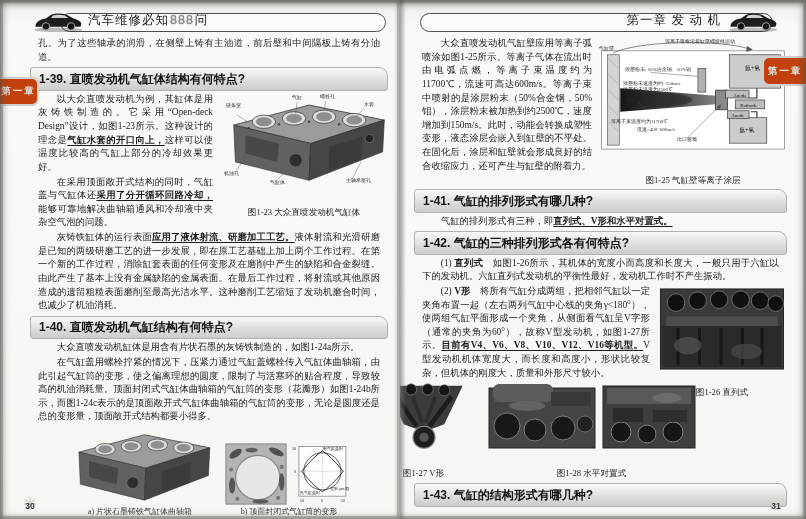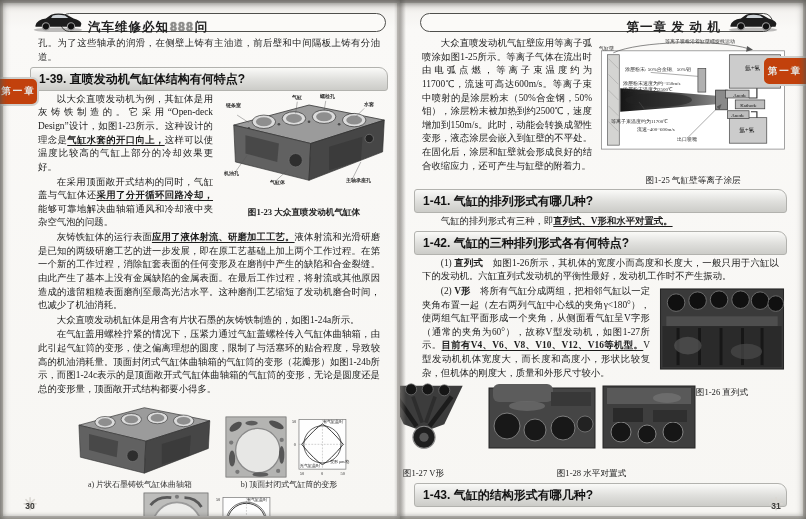--- a/index.html
+++ b/index.html
@@ -11,21 +11,21 @@
   .page{position:absolute;top:3px;bottom:3px;background:linear-gradient(180deg,#f2f0ed,#faf9f7 26px,#f7f6f3);
         overflow:hidden;box-sizing:border-box;}
   .page-left{left:3px;width:394px;padding:7px 9px 0 27px;}
   .page-right{left:400px;width:403px;padding:7px 16px 0 14px;}
   .gutter{position:absolute;left:394px;top:0;width:12px;height:100%;z-index:30;
         background:linear-gradient(90deg,rgba(150,147,143,0) 0%,rgba(150,147,143,.55) 45%,rgba(120,117,113,.6) 55%,rgba(150,147,143,0) 100%);}
 
   
   .hdr{position:relative;height:24px;margin-bottom:3px;}
   .pill{position:absolute;top:3px;bottom:2px;border:1.6px solid #4f4f4c;border-radius:11px;background:#fbfaf8;}
-  .hdr-title{position:absolute;top:9px;font-family:"Liberation Sans",sans-serif;font-weight:700;
+  .hdr-title{position:absolute;top:2px;font-family:"Liberation Sans",sans-serif;font-weight:400;
         font-size:12.5px;letter-spacing:1px;color:#222;white-space:nowrap;z-index:2;background:transparent;}
   .n888{color:#8e8e8c;text-shadow:0 0 1px #555;padding:0 1px;}
   .car{position:absolute;z-index:3;}
 
   
   .tab{position:absolute;z-index:35;background:#c2410c;border:2.5px solid #cfcfcc;
        font-family:"Liberation Sans",sans-serif;font-weight:700;font-size:9.5px;color:#e6e6e3;
        display:flex;align-items:center;justify-content:center;letter-spacing:2px;}
   .tab-left{left:0;top:77px;width:37px;height:25px;border-left:none;border-radius:0 7px 7px 0;}
   .tab-right{right:0;top:56px;width:42px;height:26px;border-right:none;border-radius:7px 0 0 7px;}
@@ -77,21 +77,21 @@
         <circle cx="16" cy="17" r="4.2" fill="#101010" stroke="#9a9a9a" stroke-width="1.2"></circle>
         <circle cx="45" cy="17" r="4.2" fill="#101010" stroke="#9a9a9a" stroke-width="1.2"></circle>
       </svg>
       <div class="hdr-title" style="left:58px;"><span>汽车维修必知</span><span class="n888">888</span><span>问</span></div>
     </div>
 
     <p class="para noind">孔。为了这些轴承的润滑，在侧壁上铸有主油道，前后壁和中间隔板上铸有分油道。</p>
 
     <div class="qbar">1-39. 直喷发动机气缸体结构有何特点?</div>
 
-    <figure class="fr figbox" style="width:168px;font-weight:bold;">
+    <figure class="fr figbox" style="width:168px;">
       <svg width="168" height="92" viewBox="0 0 200 110">
         <polygon points="16,36 106,12 196,30 108,58" fill="#9b9b9b" stroke="#3c3c3c" stroke-width="1"></polygon>
         <ellipse cx="52" cy="32" rx="14" ry="8" fill="#dcdcdc" stroke="#2b2b2b" stroke-width="0.8"></ellipse>
         <ellipse cx="52" cy="32" rx="9.5" ry="5.4" fill="#8e8e8e"></ellipse>
         <ellipse cx="88" cy="28" rx="14" ry="8" fill="#dcdcdc" stroke="#2b2b2b" stroke-width="0.8"></ellipse>
         <ellipse cx="88" cy="28" rx="9.5" ry="5.4" fill="#8e8e8e"></ellipse>
         <ellipse cx="124" cy="26" rx="14" ry="8" fill="#dcdcdc" stroke="#2b2b2b" stroke-width="0.8"></ellipse>
         <ellipse cx="124" cy="26" rx="9.5" ry="5.4" fill="#8e8e8e"></ellipse>
         <ellipse cx="160" cy="30" rx="14" ry="8" fill="#dcdcdc" stroke="#2b2b2b" stroke-width="0.8"></ellipse>
         <ellipse cx="160" cy="30" rx="9.5" ry="5.4" fill="#8e8e8e"></ellipse>
@@ -120,20 +120,21 @@
       <span class="lbl" style="left:4px;top:76px;">机油孔</span>
       <span class="lbl" style="left:50px;top:85px;">气缸体</span>
       <span class="lbl" style="left:126px;top:83px;">主轴承座孔</span>
       <figcaption class="figcap">图1-23  大众直喷发动机气缸体</figcaption>
     </figure>
 
     <p class="para"><span>以大众直喷发动机为例，其缸体是用灰铸铁制造的。它采用“Open-deck Design”设计，如图1-23所示。这种设计的理念是</span><span class="bu">气缸水套的开口向上，</span><span>这样可以使温度比较高的气缸上部分的冷却效果更好。</span></p>
     <p class="para"><span>在采用顶面敞开式结构的同时，气缸盖与气缸体还</span><span class="bu">采用了分开循环回路冷却，</span><span>能够可靠地解决曲轴箱通风和冷却液中夹杂空气泡的问题。</span></p>
     <p class="para"><span>灰铸铁缸体的运行表面</span><span class="bu">应用了液体射流、研磨加工工艺。</span><span>液体射流和光滑研磨是已知的两级研磨工艺的进一步发展，即在原工艺基础上加上两个工作过程。在第一个新的工作过程，消除缸套表面的任何变形及在磨削中产生的缺陷和合金裂缝。由此产生了基本上没有金属缺陷的金属表面。在最后工作过程，将射流或其他原因造成的遗留粗糙表面磨削至最高光洁水平。这种磨削工艺缩短了发动机磨合时间，也减少了机油消耗。</span></p>
 
+    <div class="qbar">1-40. 直喷发动机气缸结构有何特点?</div>
     <p class="para">大众直喷发动机缸体是用含有片状石墨的灰铸铁制造的，如图1-24a所示。</p>
     <p class="para">在气缸盖用螺栓拧紧的情况下，压紧力通过气缸盖螺栓传入气缸体曲轴箱，由此引起气缸筒的变形，使之偏离理想的圆度，限制了与活塞环的贴合程度，导致较高的机油消耗量。顶面封闭式气缸体曲轴箱的气缸筒的变形（花瓣形）如图1-24b所示，而图1-24c表示的是顶面敞开式气缸体曲轴箱的气缸筒的变形，无论是圆度还是总的变形量，顶面敞开式结构都要小得多。</p>
 
     <div class="fig124">
       <div class="f-row">
         <div class="f-col">
           <svg width="150" height="80" viewBox="0 0 200 110">
             <polygon points="16,36 106,12 196,30 108,58" fill="#9b9b9b" stroke="#3c3c3c" stroke-width="1"></polygon>
             <ellipse cx="52" cy="32" rx="14" ry="8" fill="#dcdcdc" stroke="#2b2b2b" stroke-width="0.8"></ellipse>
             <ellipse cx="52" cy="32" rx="9.5" ry="5.4" fill="#8e8e8e"></ellipse>

